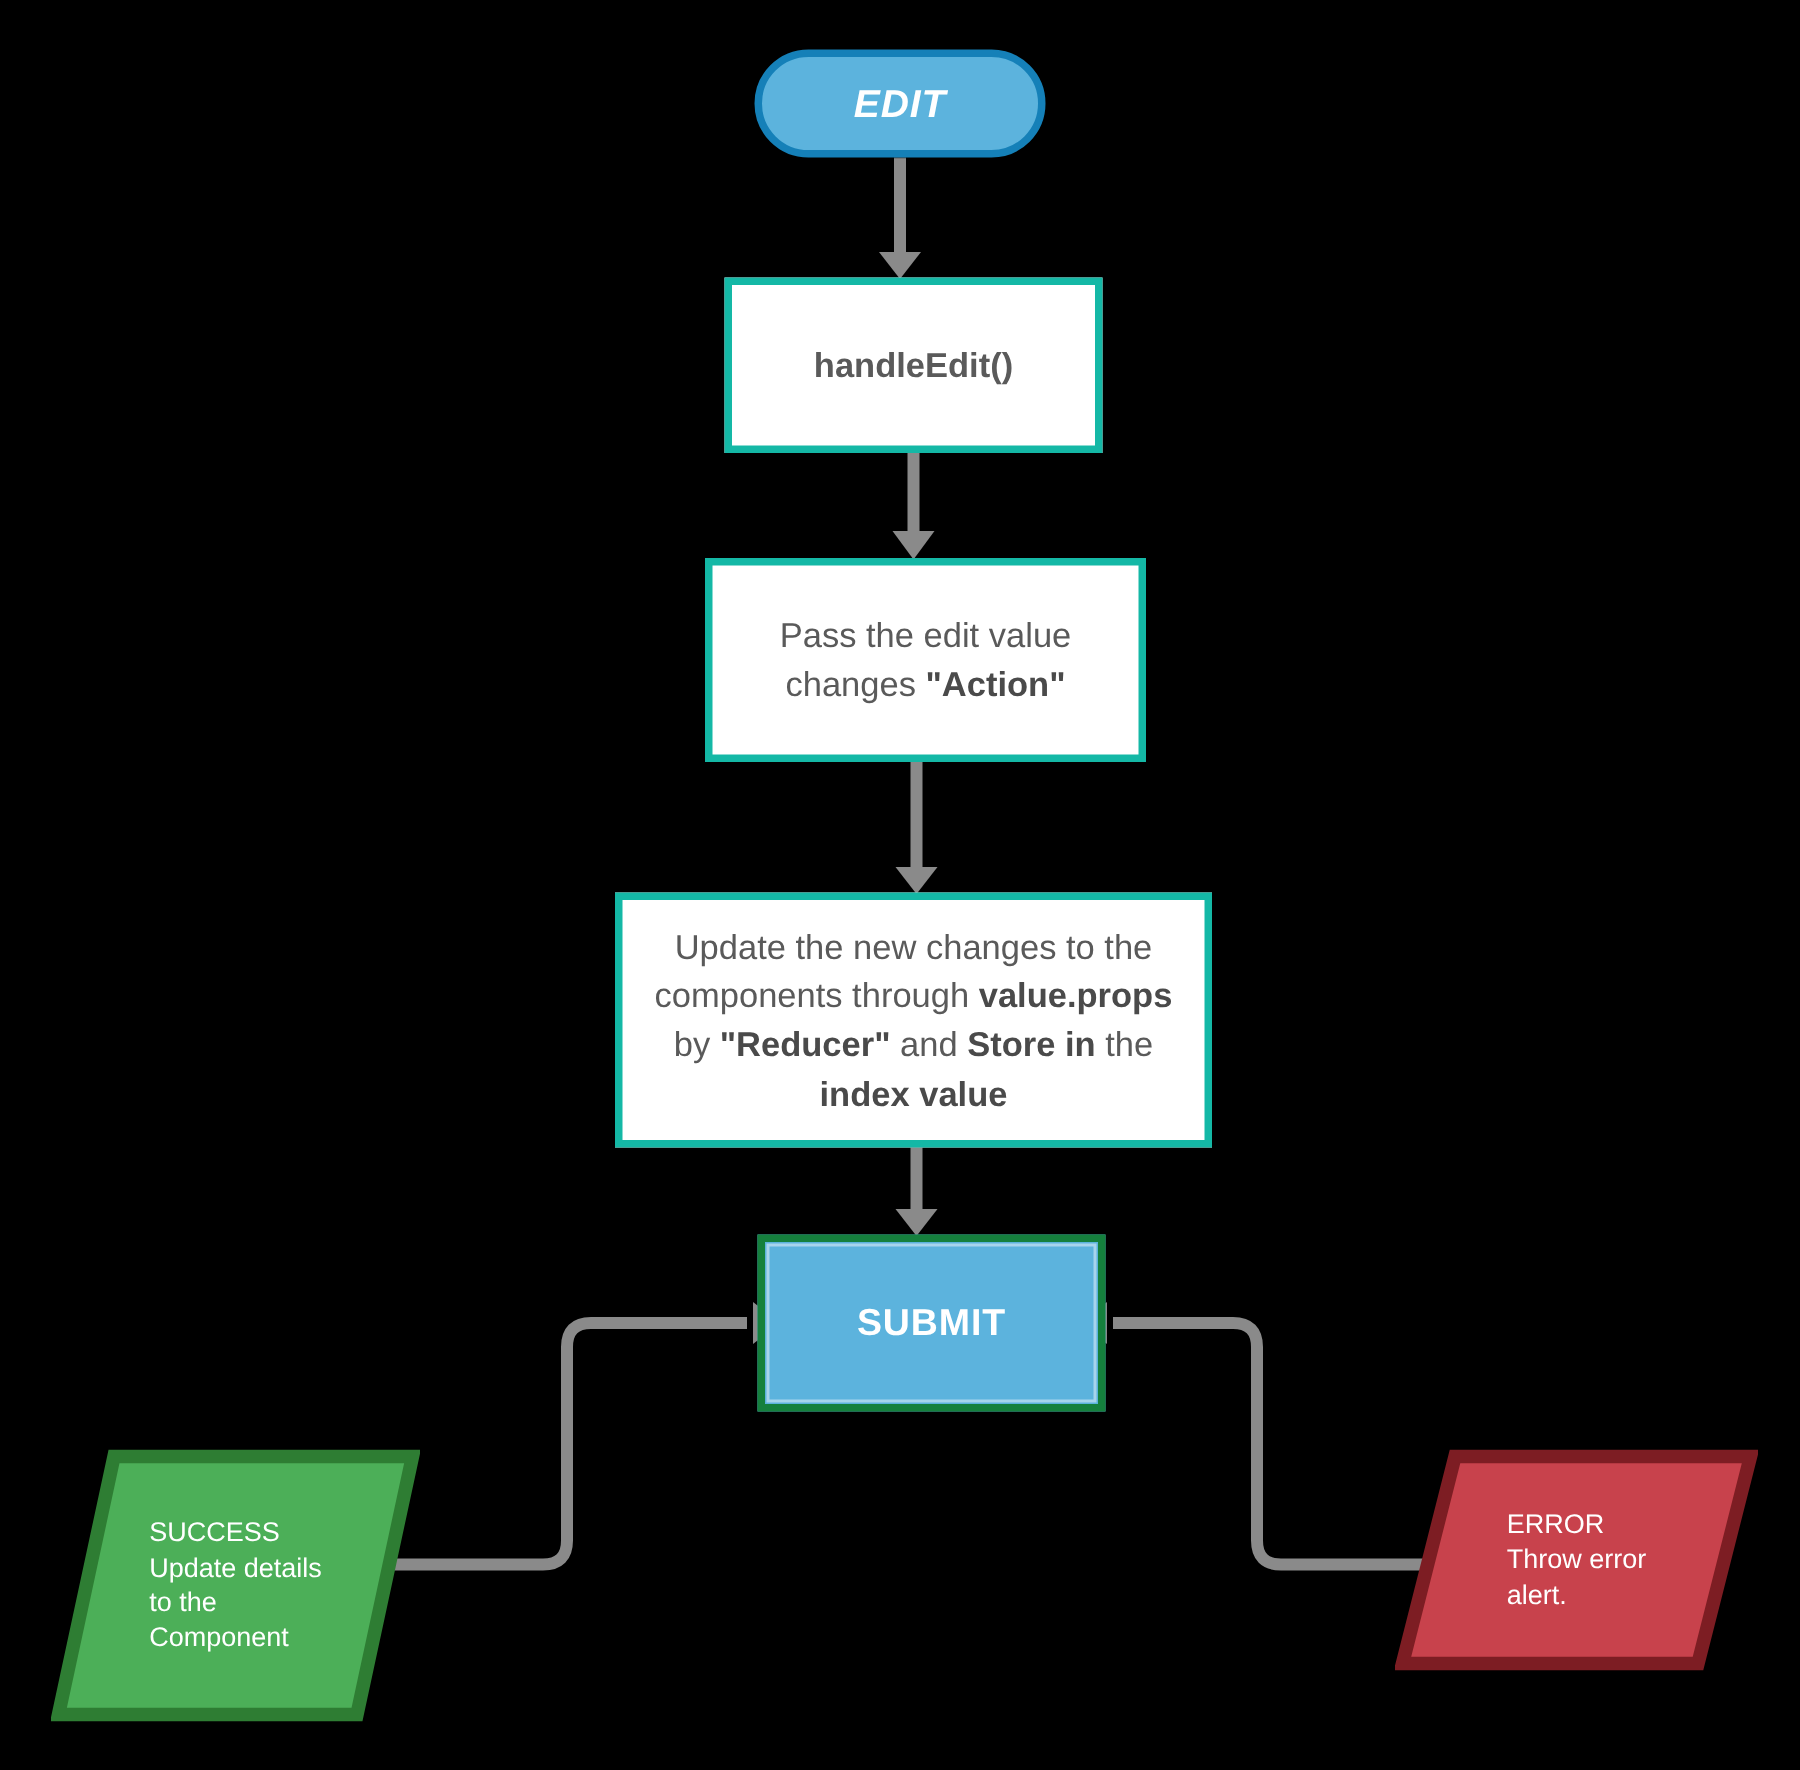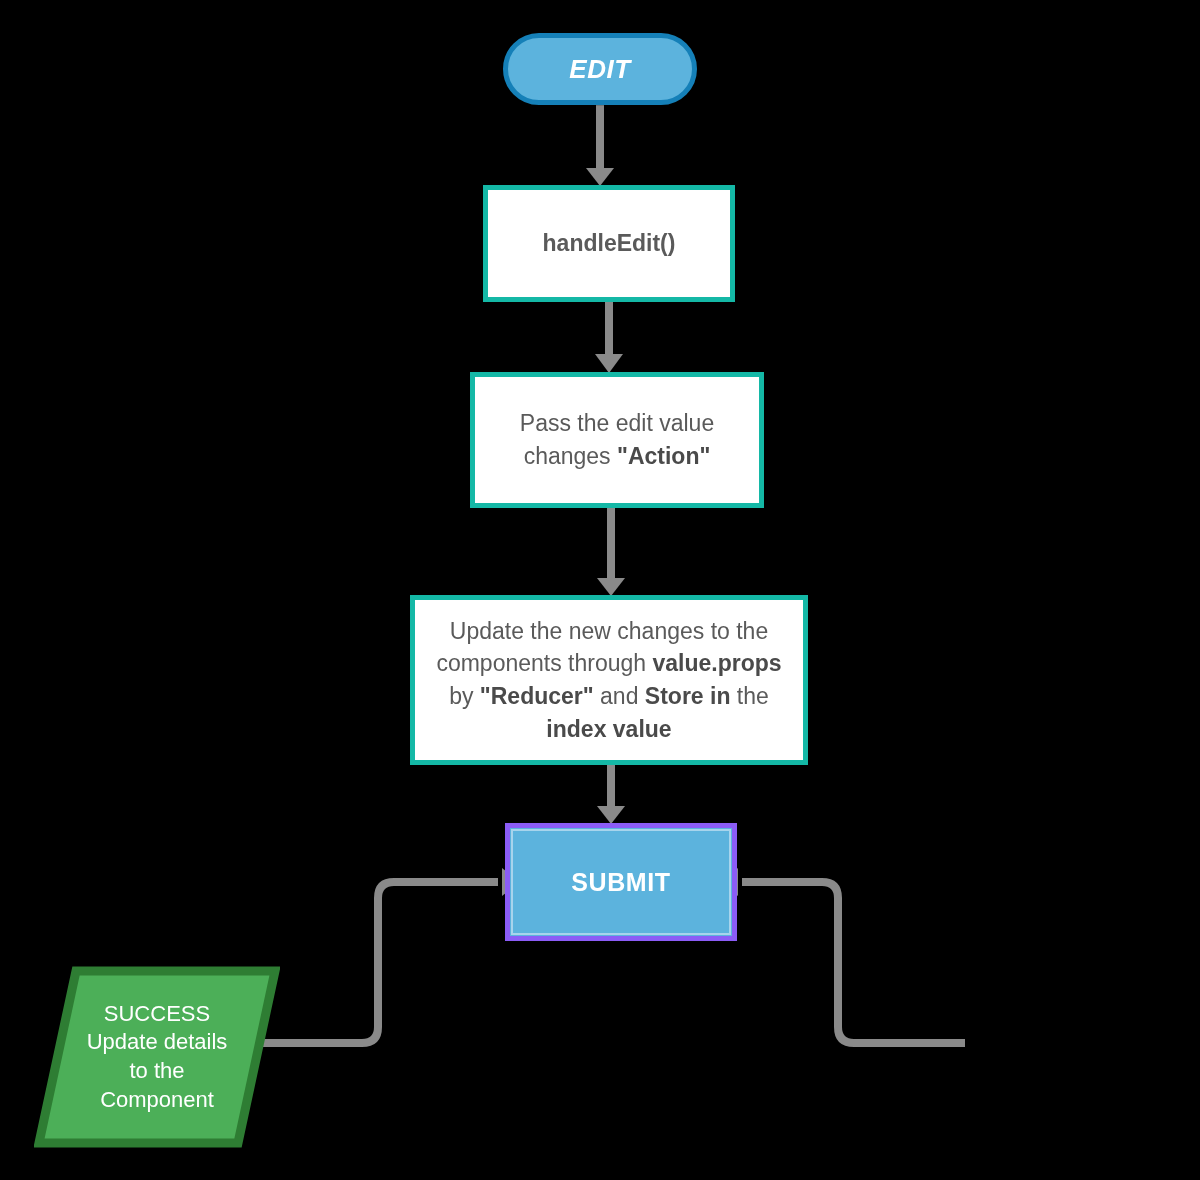--- a/index.html
+++ b/index.html
@@ -59,21 +59,21 @@
     line-height: 1.42;
     padding: 6px 14px;
   }
   .proc .label b {
     color: #4a4a4a;
     font-weight: bold;
   }
 
   
   .submit {
-    border: 5px solid #8b5cf6;
+    border: 5px solid #15803d;
     background: #5cb3dd;
     outline: 2px solid #a7d4ec;
     outline-offset: -8px;
   }
   .submit .label {
     color: #ffffff;
     font-weight: bold;
     font-size: 25px;
     letter-spacing: 0.6px;
   }
@@ -90,23 +90,23 @@
   }
   .io-text {
     position: absolute;
     left: 0; top: 0;
     width: 100%;
     height: 100%;
     display: flex;
     align-items: center;
     justify-content: center;
     color: #ffffff;
-    font-size: 22px;
+    font-size: 18px;
     line-height: 1.30;
-    text-align: center;
+    text-align: left;
     pointer-events: none;
   }
   .io-text .t-first { display: block; }
 </style>
 </head>
 <body>
 
 <div id="canvas">
 
   <svg id="edges" viewBox="0 0 1200 1180" width="1200" height="1180">
@@ -179,14 +179,26 @@
     <div class="io-text">
       <div>
         <span class="t-first">SUCCESS</span>
         <span class="t-first">Update details</span>
         <span class="t-first">to the</span>
         <span class="t-first">Component</span>
       </div>
     </div>
   </div>
 
+  <div class="io-wrap" style="left:930px; top:966px; width:242px; height:148px;">
+    <svg class="io-shape" viewBox="0 0 242 148" preserveAspectRatio="none">
+      <polygon points="40,5 237,5 202,143 5,143" fill="#c8424c" stroke="#7d1d23" stroke-width="9" stroke-linejoin="miter"></polygon>
+    </svg>
+    <div class="io-text">
+      <div>
+        <span class="t-first">ERROR</span>
+        <span class="t-first">Throw error</span>
+        <span class="t-first">alert.</span>
+      </div>
+    </div>
+  </div>
 
 </div>
 
 </body></html>

